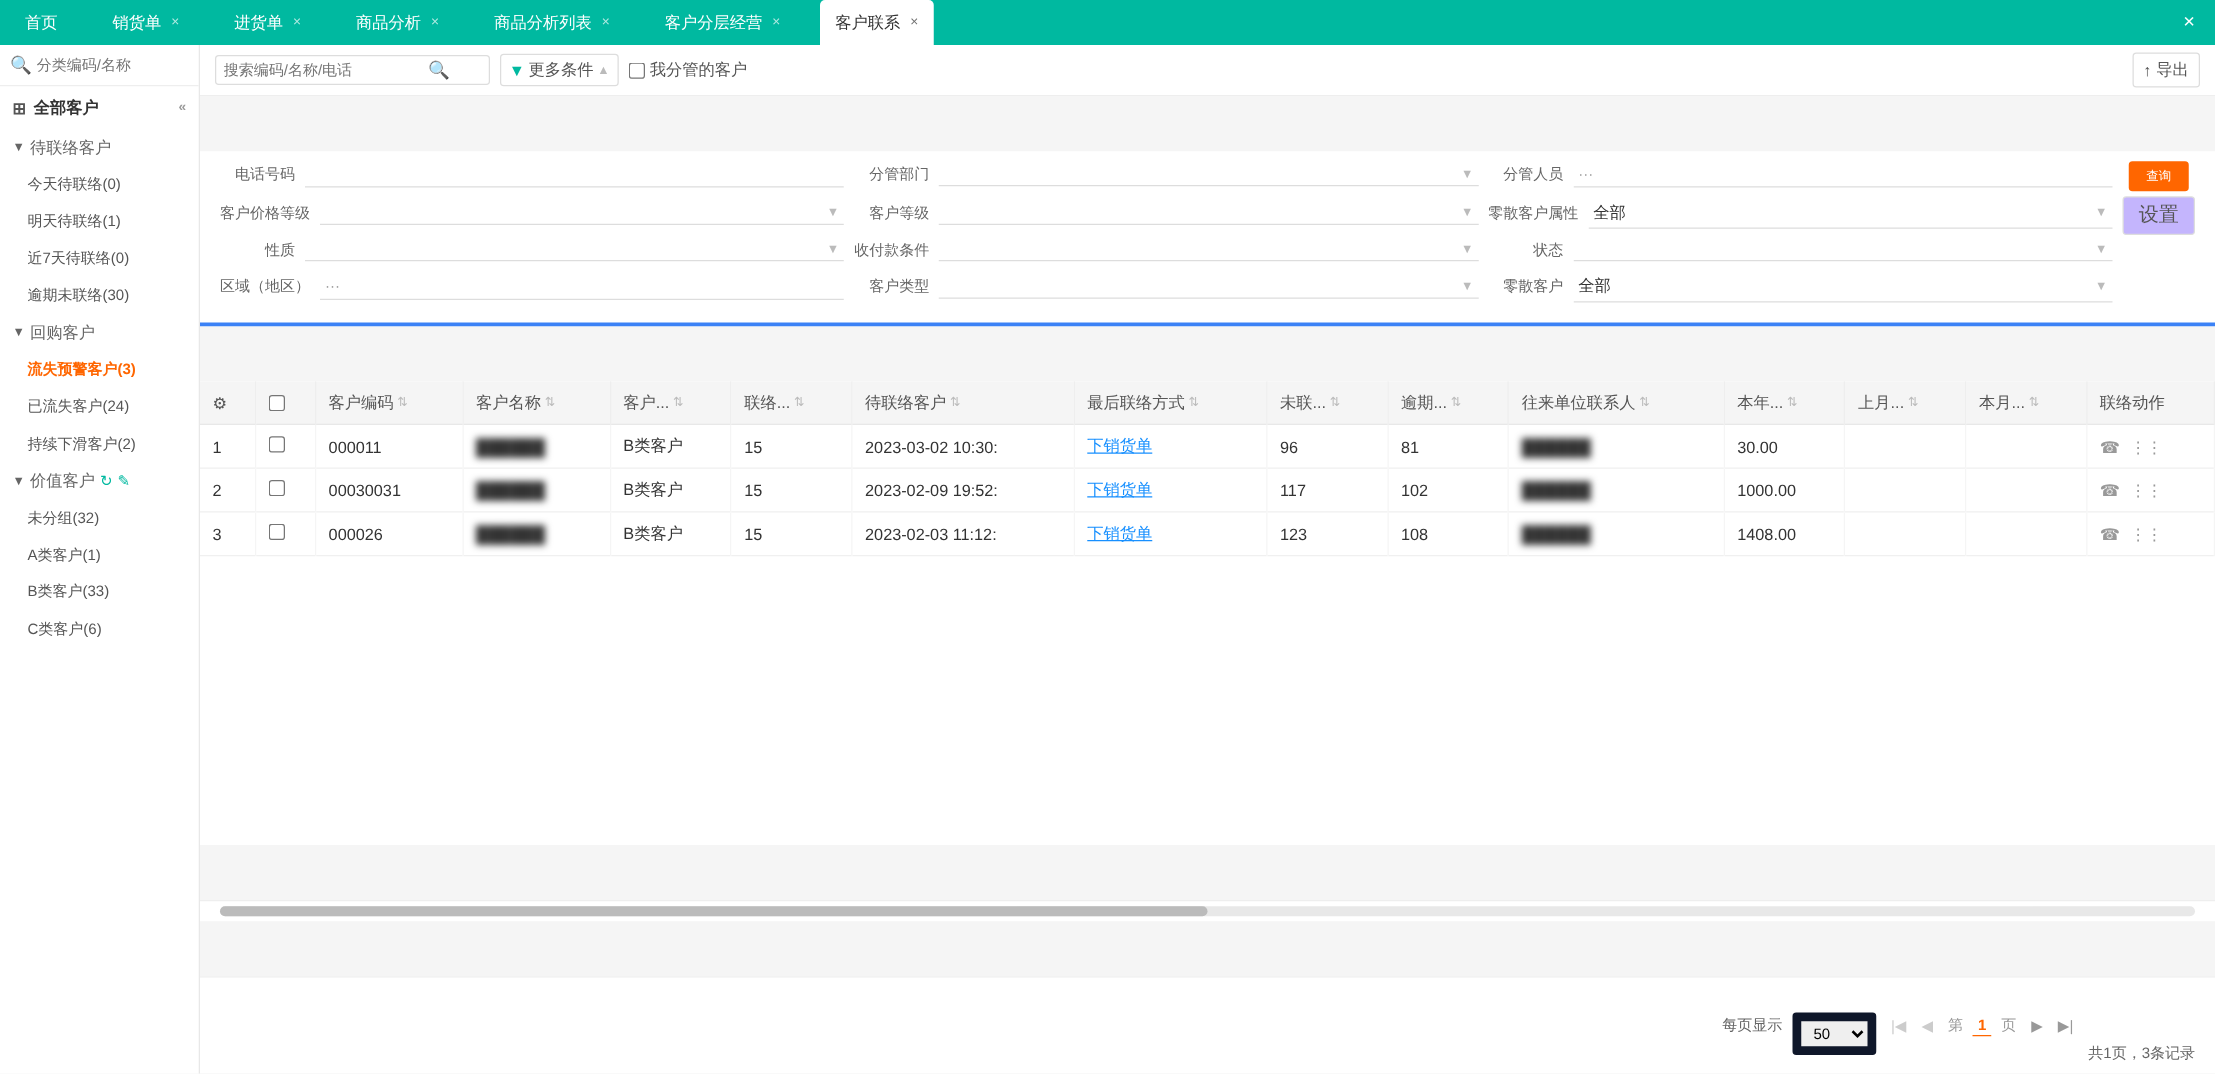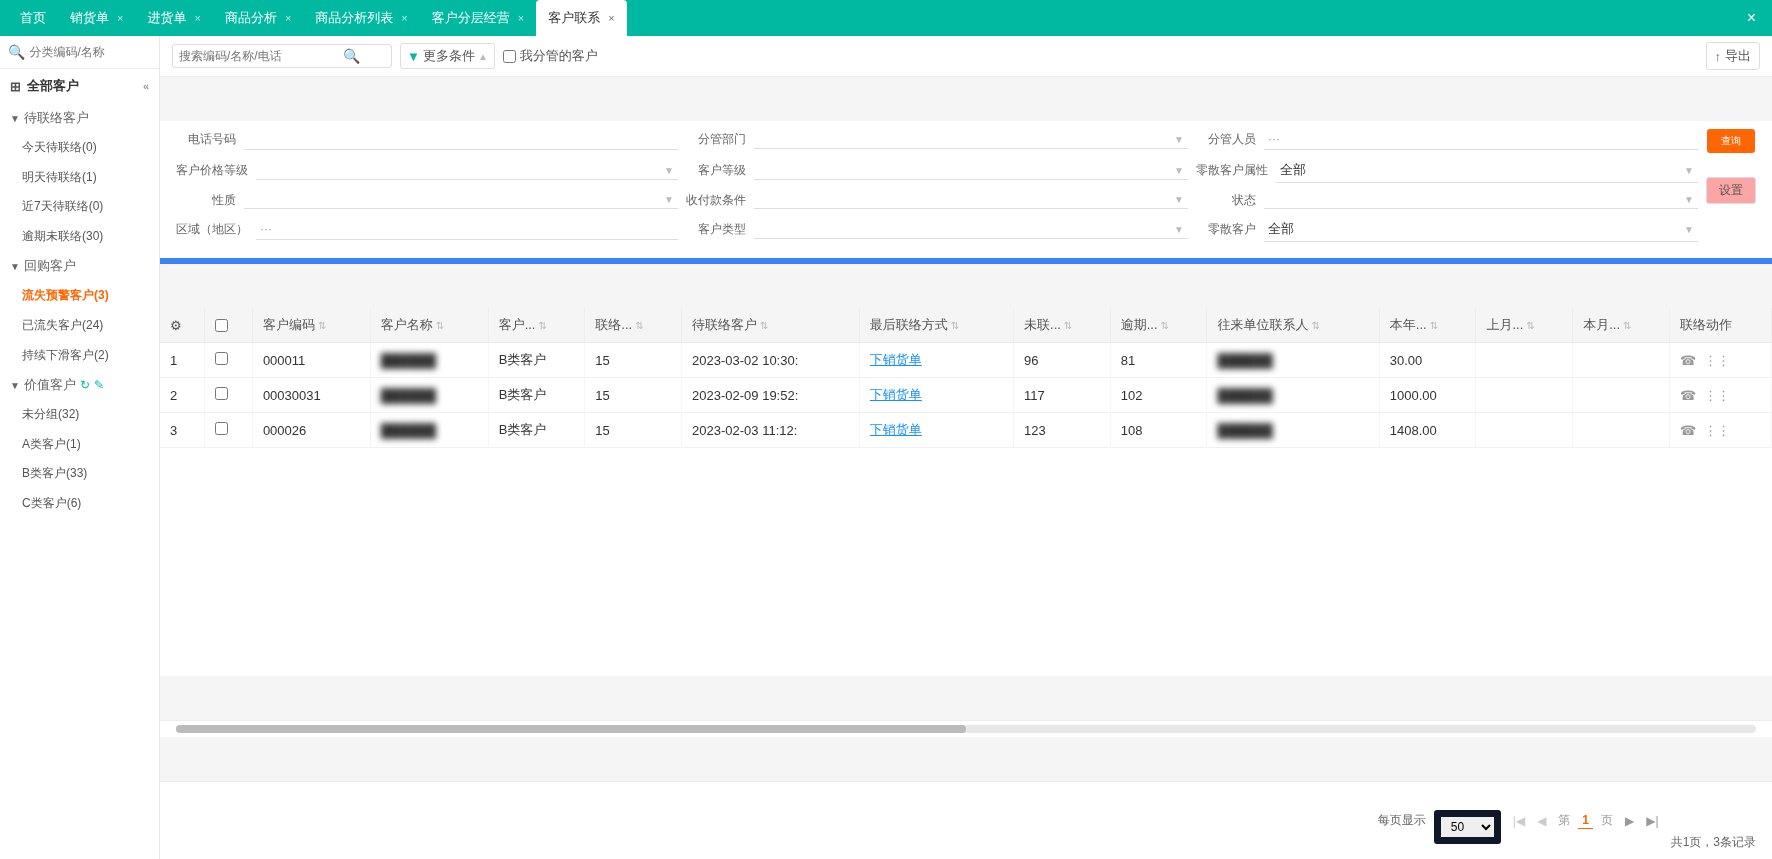--- a/index.html
+++ b/index.html
@@ -6,20 +6,21 @@
     body { background: #f5f5f5; overflow: hidden; }
 
     
     .top-nav {
       display: flex;
       align-items: center;
       background: #00b9a0;
       height: 36px;
       padding: 0 8px;
       color: #fff;
+      gap: 20px;
     }
     .top-nav .nav-item {
       padding: 0 12px;
       height: 36px;
       line-height: 36px;
       cursor: pointer;
       color: #fff;
       white-space: nowrap;
       display: flex;
       align-items: center;
@@ -194,21 +195,21 @@
       cursor: pointer;
       font-size: 12px;
       padding: 4px 8px;
       border: 1px solid #ddd;
       border-radius: 3px;
     }
 
     
     .filter-panel {
       background: #fff;
-      border-bottom: 6px solid #3b82f6;
+      border-bottom: 3px solid #3b82f6;
       padding: 8px 16px;
     }
     .filter-row {
       display: flex;
       align-items: center;
       gap: 8px;
       margin-bottom: 8px;
     }
     .filter-cell {
       display: flex;
@@ -263,28 +264,27 @@
     .btn-query {
       background: #ff6600;
       color: #fff;
       border: none;
       border-radius: 3px;
       padding: 5px 14px;
       cursor: pointer;
       font-size: 10px;
     }
     .btn-settings {
-      background: #fca5a5;
+      background: #c4b5fd;
       color: #555;
       border: 1px solid #ddd;
       border-radius: 3px;
       padding: 4px 12px;
       cursor: pointer;
-      font-size: 12px;
-      margin-top: 20px;
+      font-size: 16px;
     }
 
     
     .table-container {
       flex: 1;
       overflow: auto;
       background: #fff;
     }
     table {
       width: 100%;

